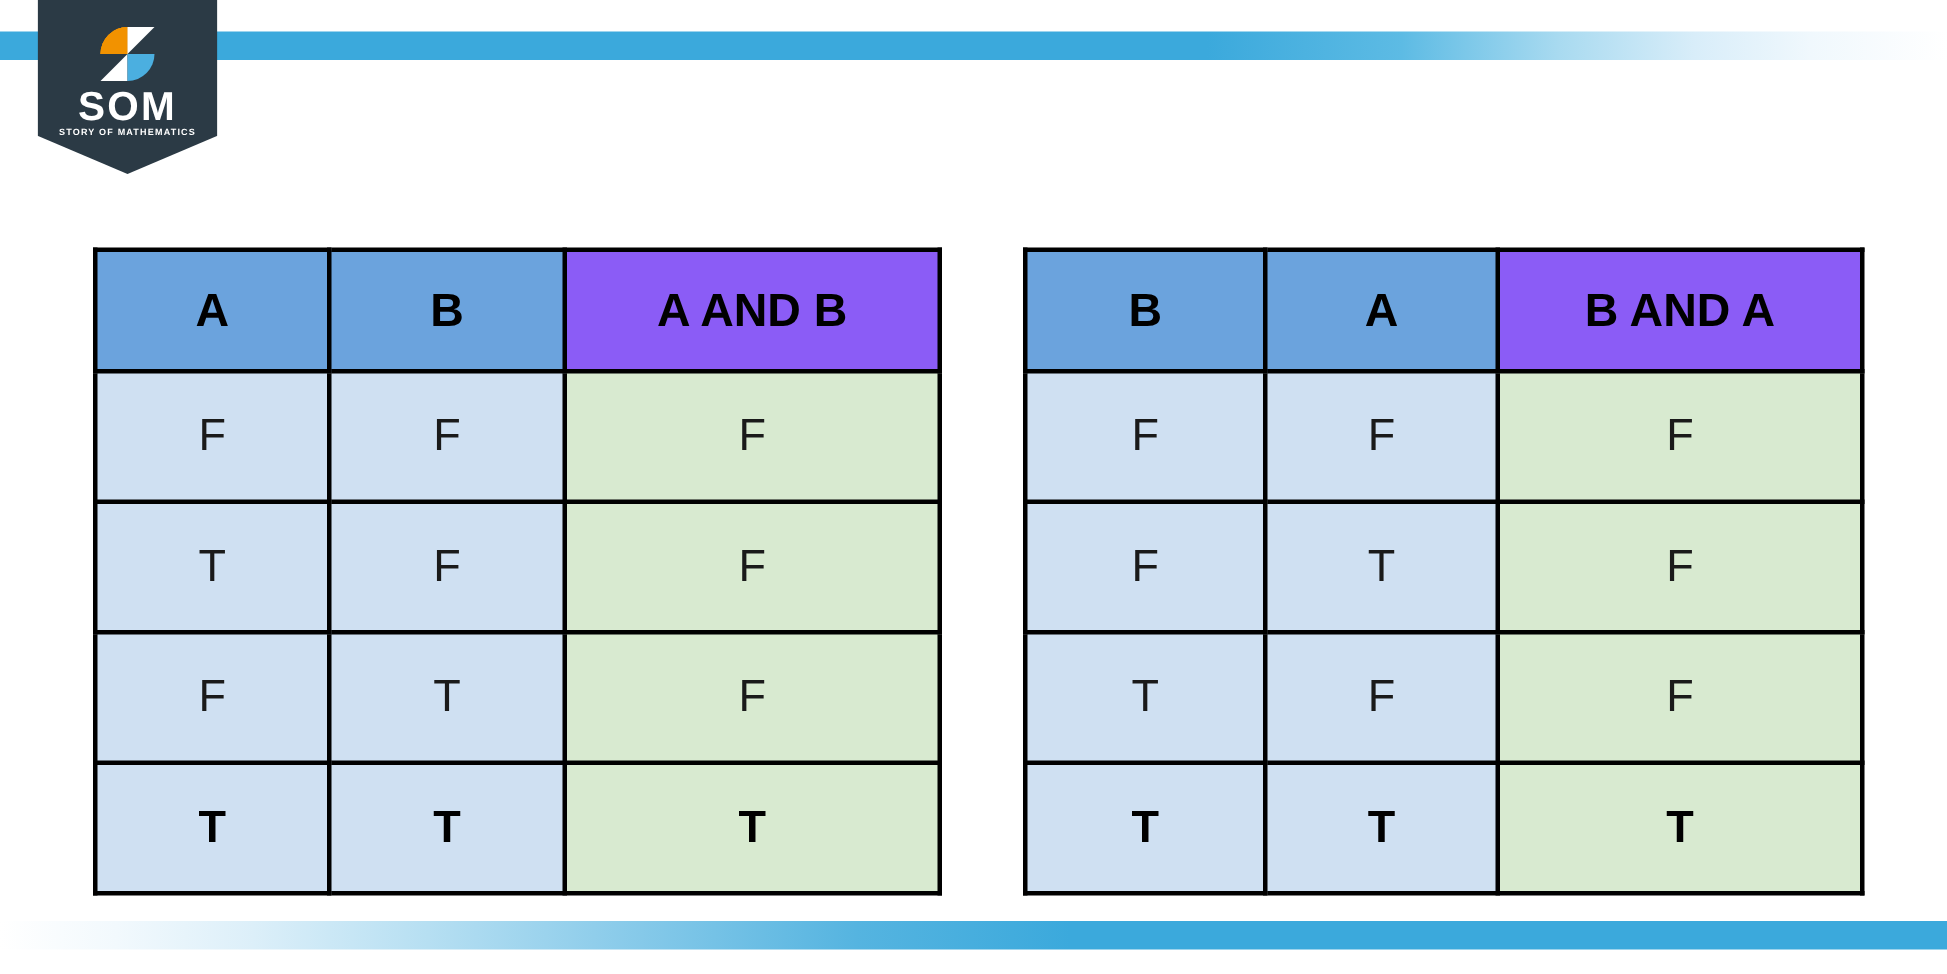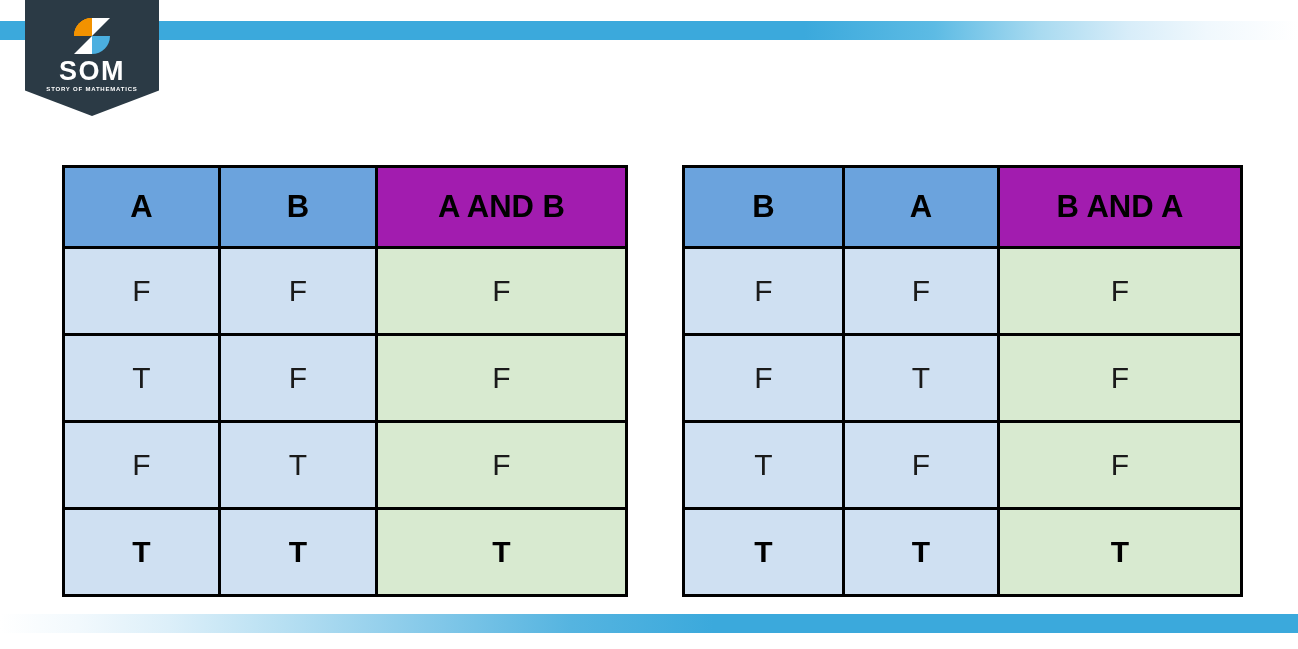--- a/index.html
+++ b/index.html
@@ -45,21 +45,21 @@
                 #55B4E0 44%,
                 #3BA9DC 55%,
                 #3BA9DC 100%);
   }
 
   
   .logo {
     position: absolute;
     left: 25px;
     top: 0;
-    width: 134px;
+    width: 120px;
     height: 116px;
     background: #2B3A45;
     -webkit-clip-path: polygon(0 0, 100% 0, 100% 78%, 50% 100%, 0 78%);
     clip-path: polygon(0 0, 100% 0, 100% 78%, 50% 100%, 0 78%);
     z-index: 5;
   }
   .logo-mark {
     position: absolute;
     left: 50%;
     top: 15px;
@@ -117,21 +117,21 @@
   .tt-right .col-b { width: 155px; }
   .tt-right .col-r { width: 243px; }
 
   .tt thead th {
     height: 78px;
     font-size: 31px;
     font-weight: bold;
     color: #000000;
   }
   .hdr-in  { background: #6BA3DD; }
-  .hdr-out { background: #a21caf; }
+  .hdr-out { background: #8b5cf6; }
 
   .tt tbody td {
     height: 84px;
     font-size: 30px;
     font-weight: normal;
     color: #1a1a1a;
   }
   .cell-in  { background: #CFE0F2; }
   .cell-out { background: #D8EAD0; }
   .tt tbody tr.bold-row td { font-weight: bold; color: #000000; }

